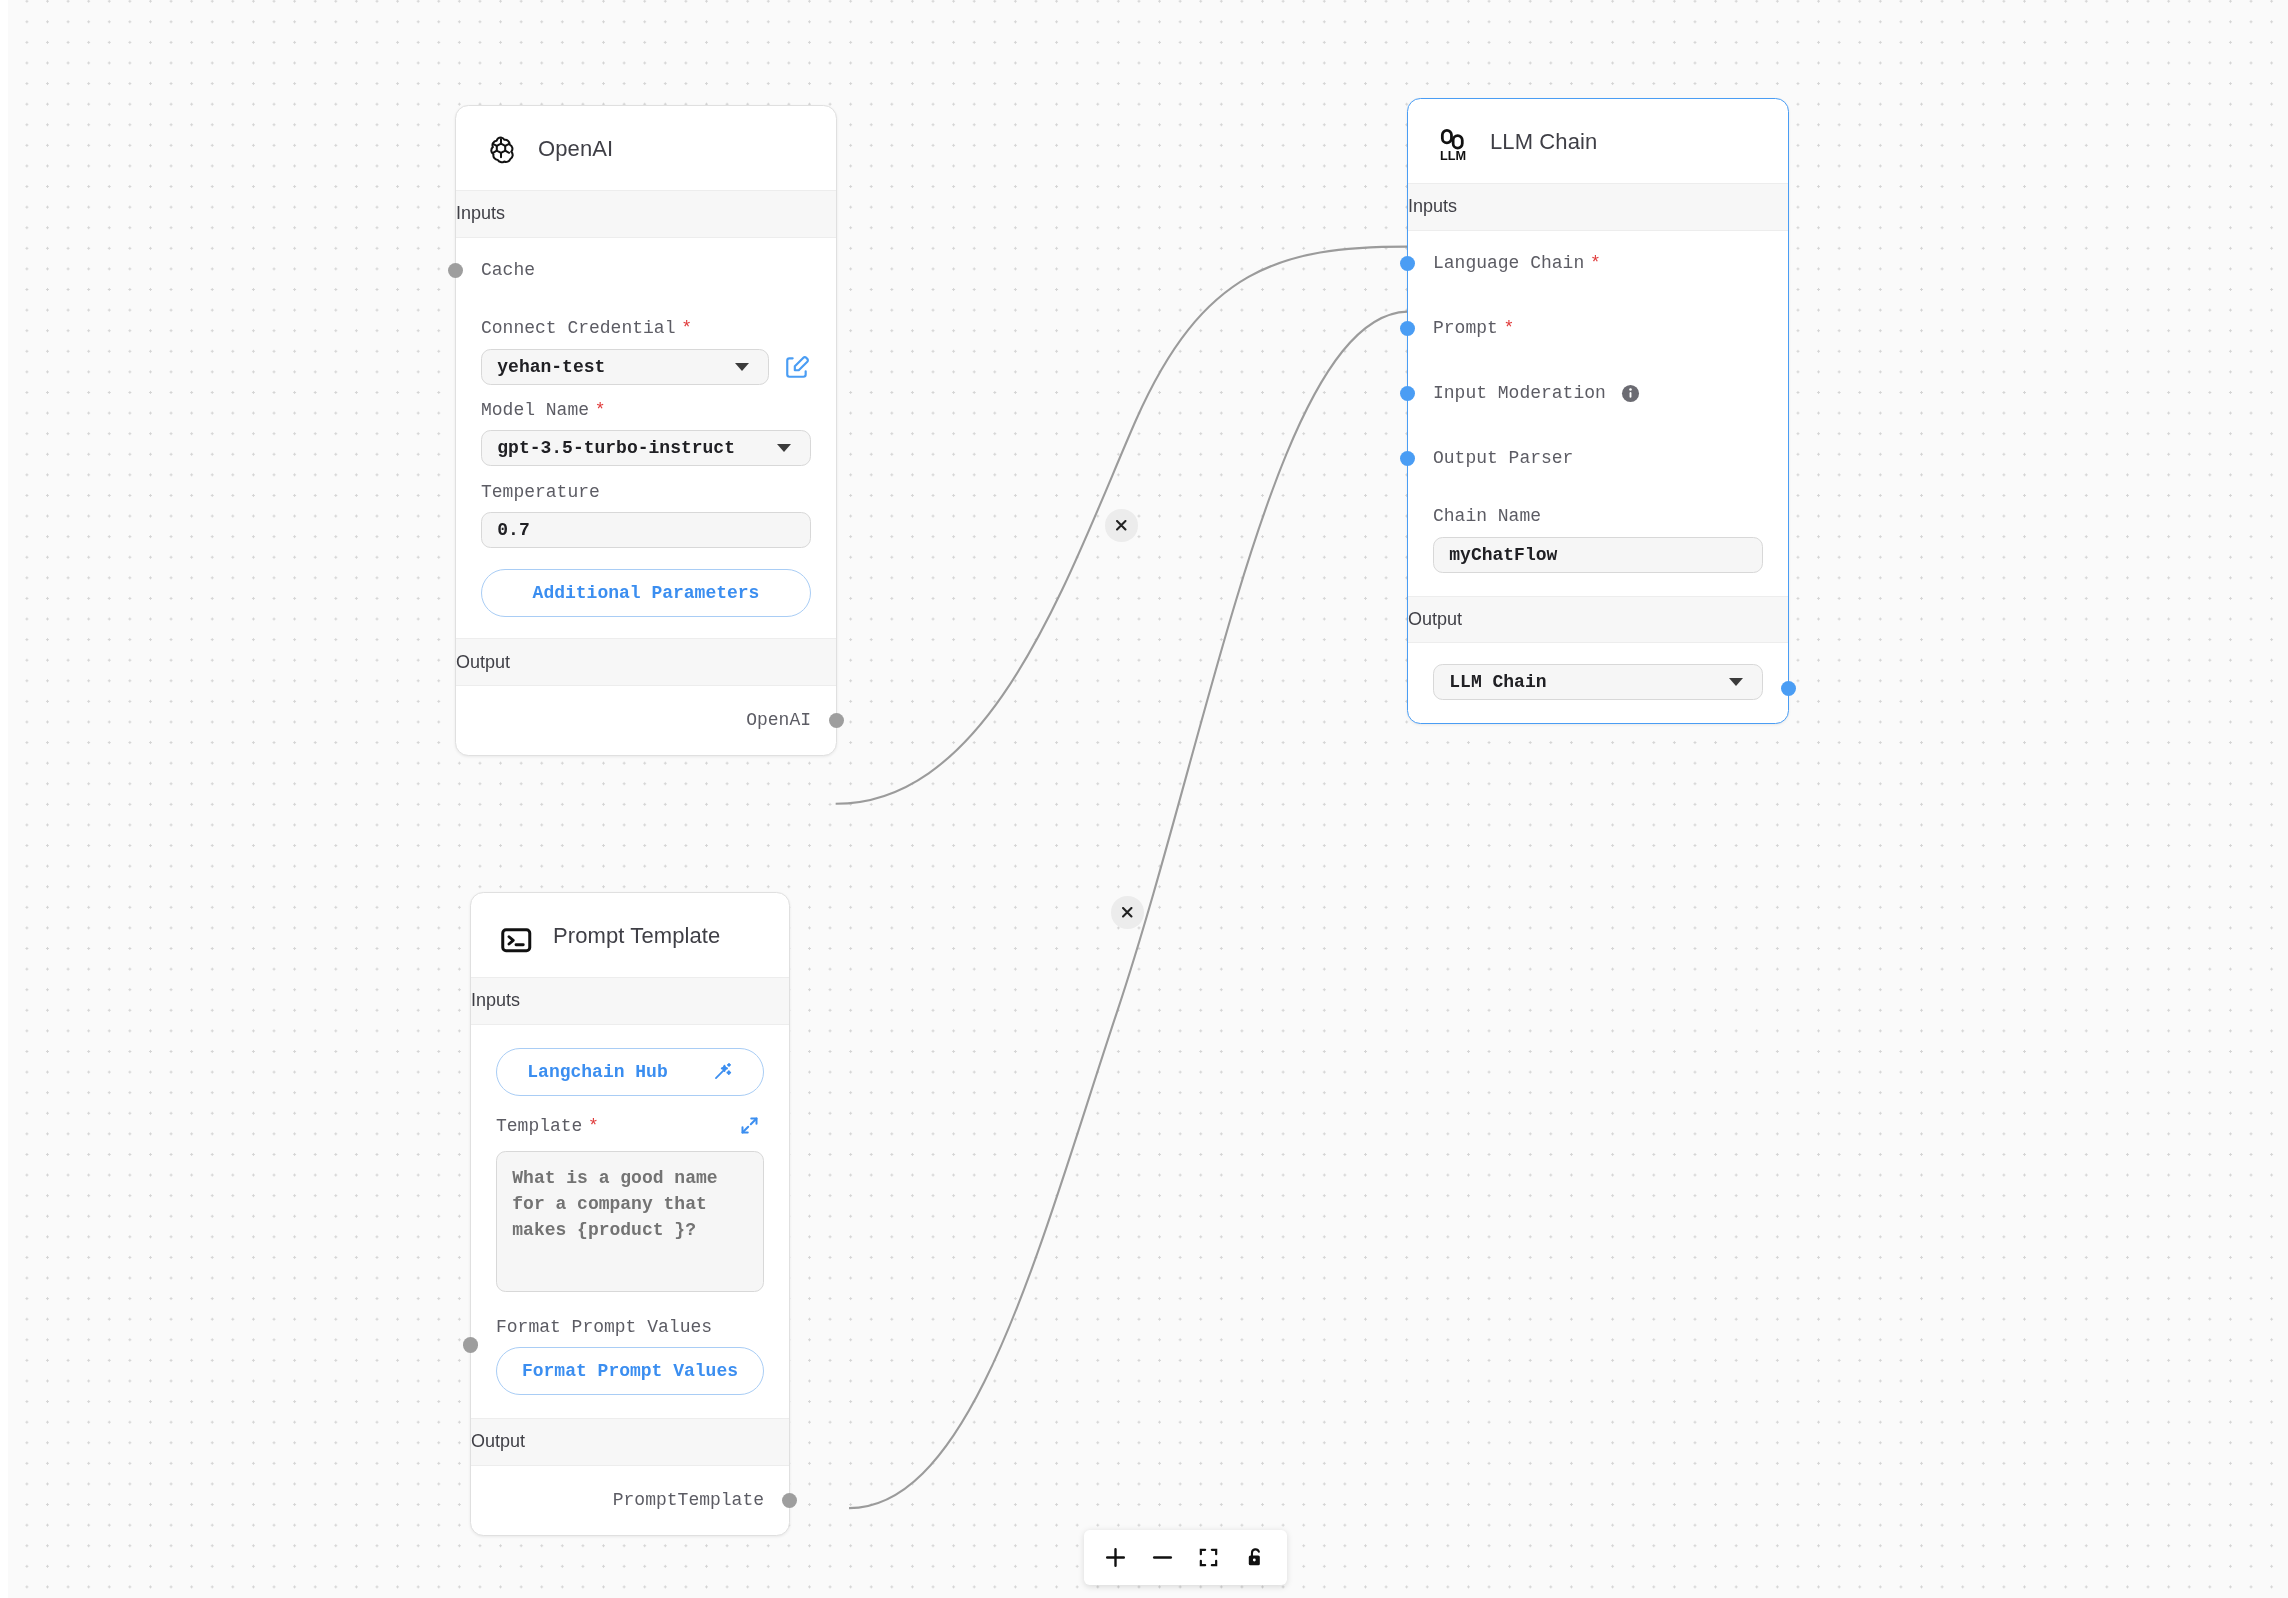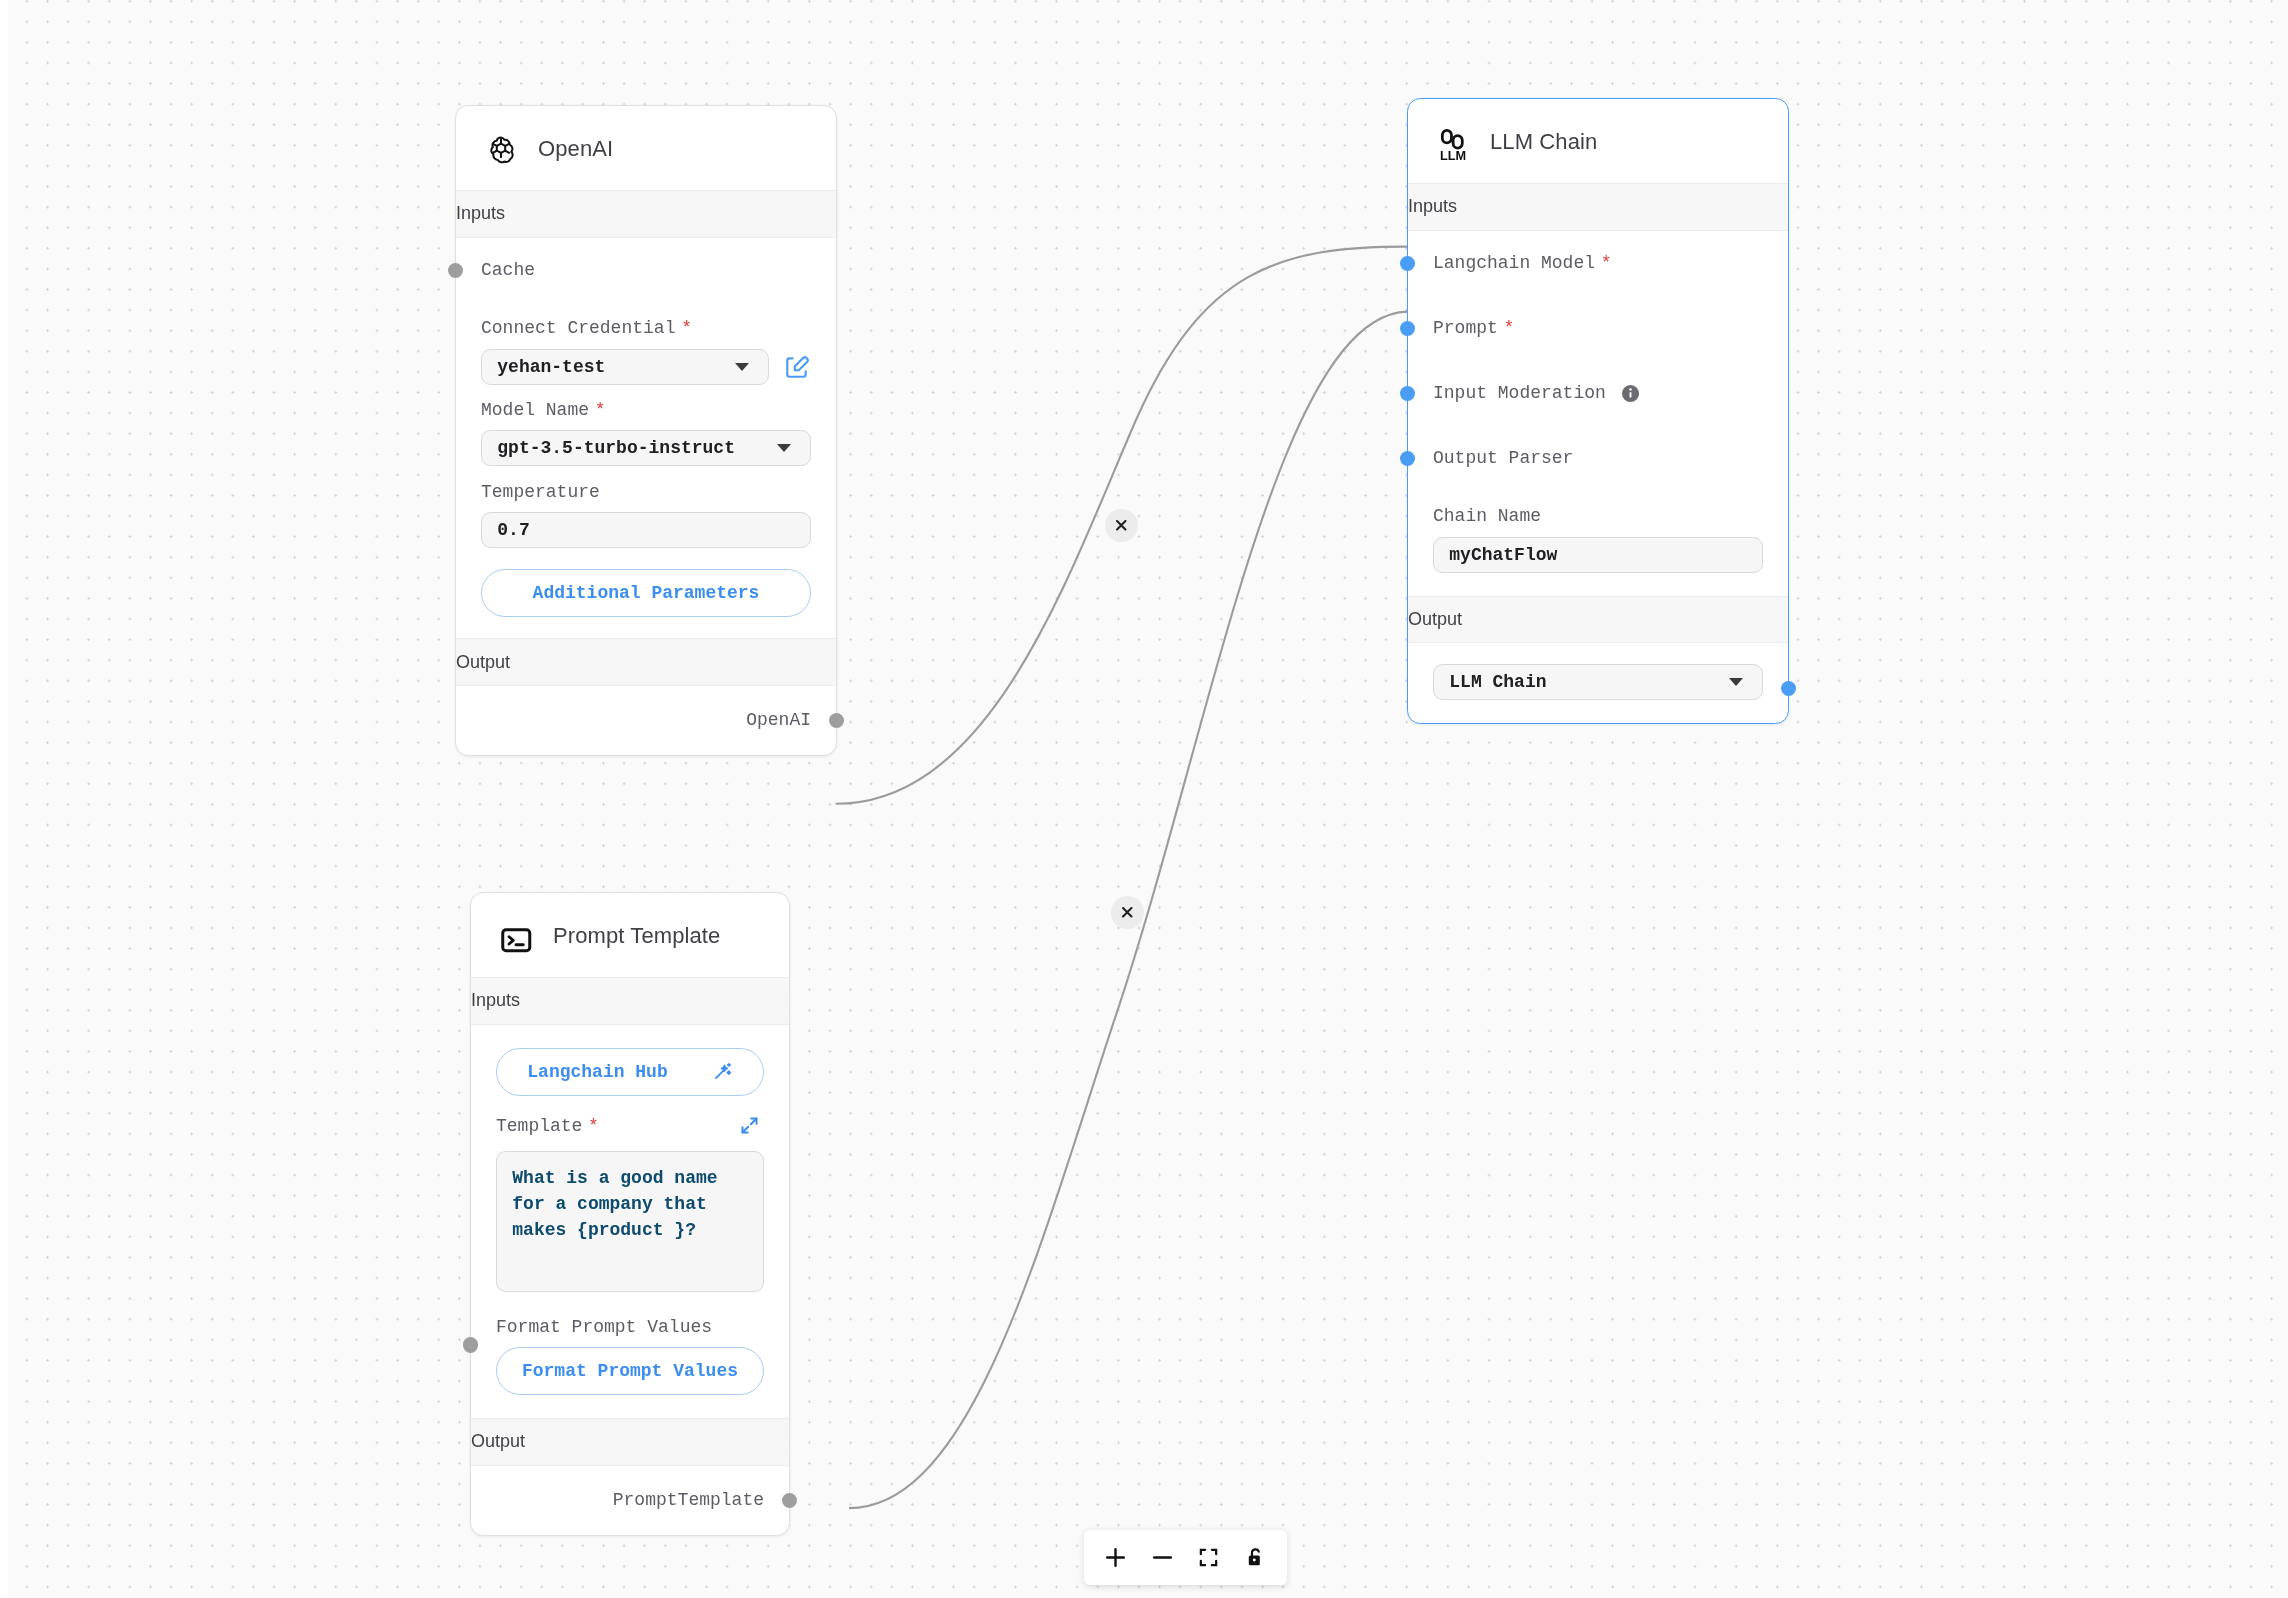--- a/index.html
+++ b/index.html
@@ -117,21 +117,21 @@
     margin-right: 3.8px;
   }
   .textarea-box {
     background: #f6f6f6;
     border: 1px solid #d8d8d8;
     border-radius: 9.6px;
     min-height: 141px;
     padding: 13.4px 15.3px;
     font-size: 18px;
     font-weight: bold;
-    color: #0c4a6e;
+    color: #737373;
     line-height: 1.45;
     cursor: text;
   }
   .cred-row { display: flex; align-items: center; gap: 13.4px; }
   .cred-row .input-box { flex: 1; }
   .icon-btn {
     width: 29px; height: 29px;
     display: flex; align-items: center; justify-content: center;
     cursor: pointer;
     flex: 0 0 auto;
@@ -300,21 +300,21 @@
       </span>
       <span class="node-title">LLM Chain</span>
     </div>
 
     <div class="section-bar">Inputs</div>
 
     <div class="node-body">
 
       <div class="io-row">
         <span class="handle blue left" style="left:-33px;"></span>
-        <span>Langchain Model</span>
+        <span>Language Chain</span>
         <span class="req">*</span>
       </div>
 
       <div class="io-row">
         <span class="handle blue left" style="left:-33px;"></span>
         <span>Prompt</span>
         <span class="req">*</span>
       </div>
 
       <div class="io-row">

